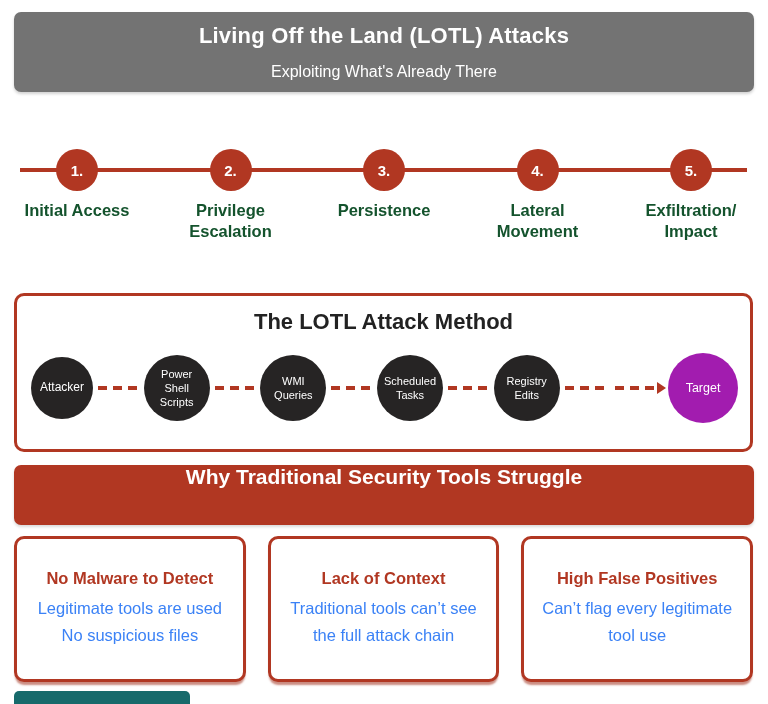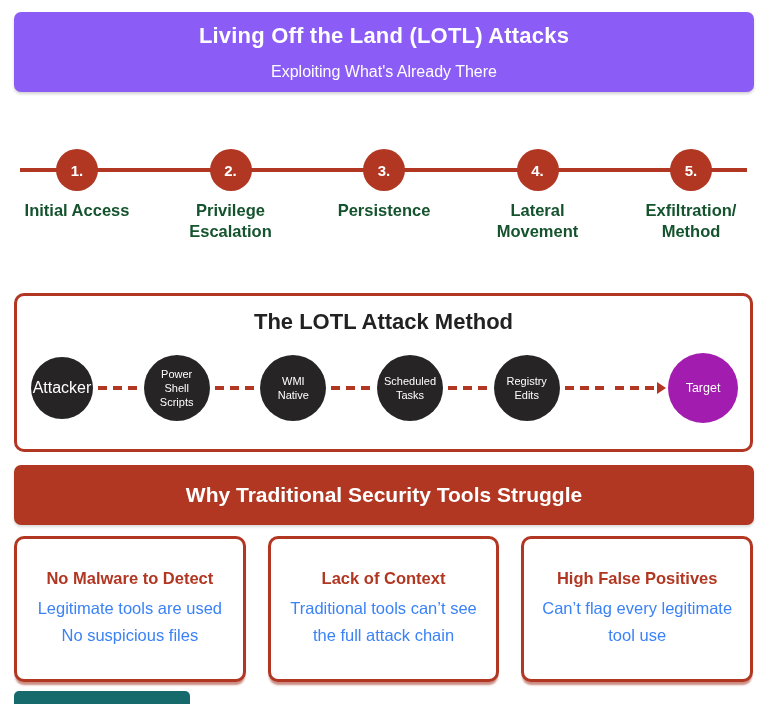--- a/index.html
+++ b/index.html
@@ -6,21 +6,21 @@
   body{
     width:768px;height:704px;
     background:#ffffff;
     font-family:"Liberation Sans","DejaVu Sans",sans-serif;
     position:relative;overflow:hidden;
     -webkit-font-smoothing:antialiased;
   }
   
   .header{
     position:absolute;left:14px;right:14px;top:12px;height:80px;
-    background:#8b5cf6;border-radius:7px;color:#fff;
+    background:#737373;border-radius:7px;color:#fff;
     display:flex;flex-direction:column;align-items:center;justify-content:center;
     gap:14px;box-shadow:0 2px 3px rgba(0,0,0,.18);
   }
   .header .title{font-size:22px;font-weight:bold;letter-spacing:.2px;}
   .header .subtitle{font-size:16px;}
   
   .timeline{position:absolute;left:0;right:0;top:149px;height:105px;}
   .tl-line{position:absolute;left:20px;right:21px;top:19px;height:4px;background:#b13722;}
   .tl-steps{position:relative;display:flex;justify-content:space-between;padding:0 11px;}
   .tl-step{width:132px;display:flex;flex-direction:column;align-items:center;}
@@ -39,38 +39,38 @@
     border:3px solid #b13722;border-radius:10px;background:#fff;
     display:flex;flex-direction:column;
   }
   .method-title{margin-top:13px;text-align:center;font-weight:bold;font-size:22px;color:#222;}
   .flow{flex:1;display:flex;align-items:center;padding:0 12px 8px 14px;}
   .node{
     border-radius:50%;background:#262424;color:#fff;flex-shrink:0;
     display:flex;align-items:center;justify-content:center;text-align:center;
     font-size:11px;line-height:1.3;white-space:pre-line;
   }
-  .node.n-attacker{width:62px;height:62px;font-size:16px;}
+  .node.n-attacker{width:62px;height:62px;font-size:12px;}
   .node.n-mid{width:66px;height:66px;}
   .node.n-native{width:64px;height:64px;}
   .node.n-target{width:70px;height:70px;background:#a21caf;font-size:12.5px;}
   .conn{
     flex:1;height:4px;margin:0 5px;
     background:repeating-linear-gradient(90deg,#b13722 0 9px,transparent 9px 15px);
   }
   .conn.arrow{position:relative;margin-right:12px;}
   .conn.arrow::after{
     content:"";position:absolute;right:-10px;top:-4px;
     border-left:9px solid #b13722;border-top:6px solid transparent;border-bottom:6px solid transparent;
   }
   
   .banner{
     position:absolute;left:14px;right:14px;top:465px;height:60px;
     background:#b13722;border-radius:7px;color:#fff;
-    display:flex;align-items:center;justify-content:center;
+    display:flex;justify-content:center;
     font-weight:bold;font-size:21px;box-shadow:0 2px 3px rgba(0,0,0,.15);
   }
   
   .cards{position:absolute;left:14px;right:15px;top:536px;height:146px;display:flex;gap:22px;}
   .card{
     flex:1;box-sizing:border-box;border:3px solid #b13722;border-radius:10px;background:#fff;
     display:flex;flex-direction:column;align-items:center;justify-content:center;
     text-align:center;padding:13px 10px;
     box-shadow:0 4px 2px -1px rgba(160,45,25,.55);
   }
@@ -109,36 +109,36 @@
         <div class="tl-label">Persistence</div>
       </div>
       <div class="tl-step">
         <div class="tl-circle">4.</div>
         <div class="tl-label">Lateral
 Movement</div>
       </div>
       <div class="tl-step">
         <div class="tl-circle">5.</div>
         <div class="tl-label">Exfiltration/
-Method</div>
+Impact</div>
       </div>
     </div>
   </div>
 
   <div class="method">
     <div class="method-title">The LOTL Attack Method</div>
     <div class="flow">
       <div class="node n-attacker">Attacker</div>
       <div class="conn"></div>
       <div class="node n-mid">Power
 Shell
 Scripts</div>
       <div class="conn"></div>
       <div class="node n-mid">WMI
-Native</div>
+Queries</div>
       <div class="conn"></div>
       <div class="node n-mid">Scheduled
 Tasks</div>
       <div class="conn"></div>
       <div class="node n-mid">Registry
 Edits</div>
       <div class="conn"></div>
       <div class="conn arrow"></div>
       <div class="node n-target">Target</div>
     </div>

